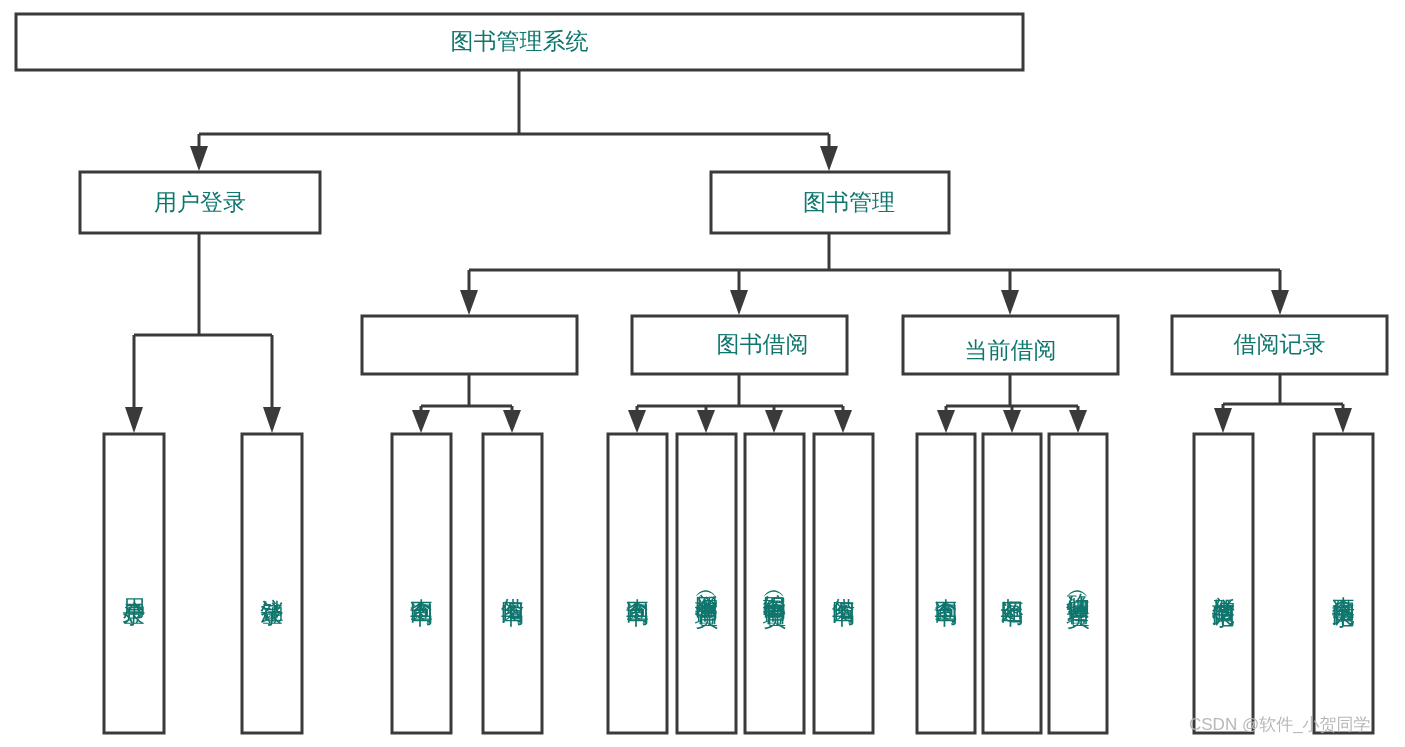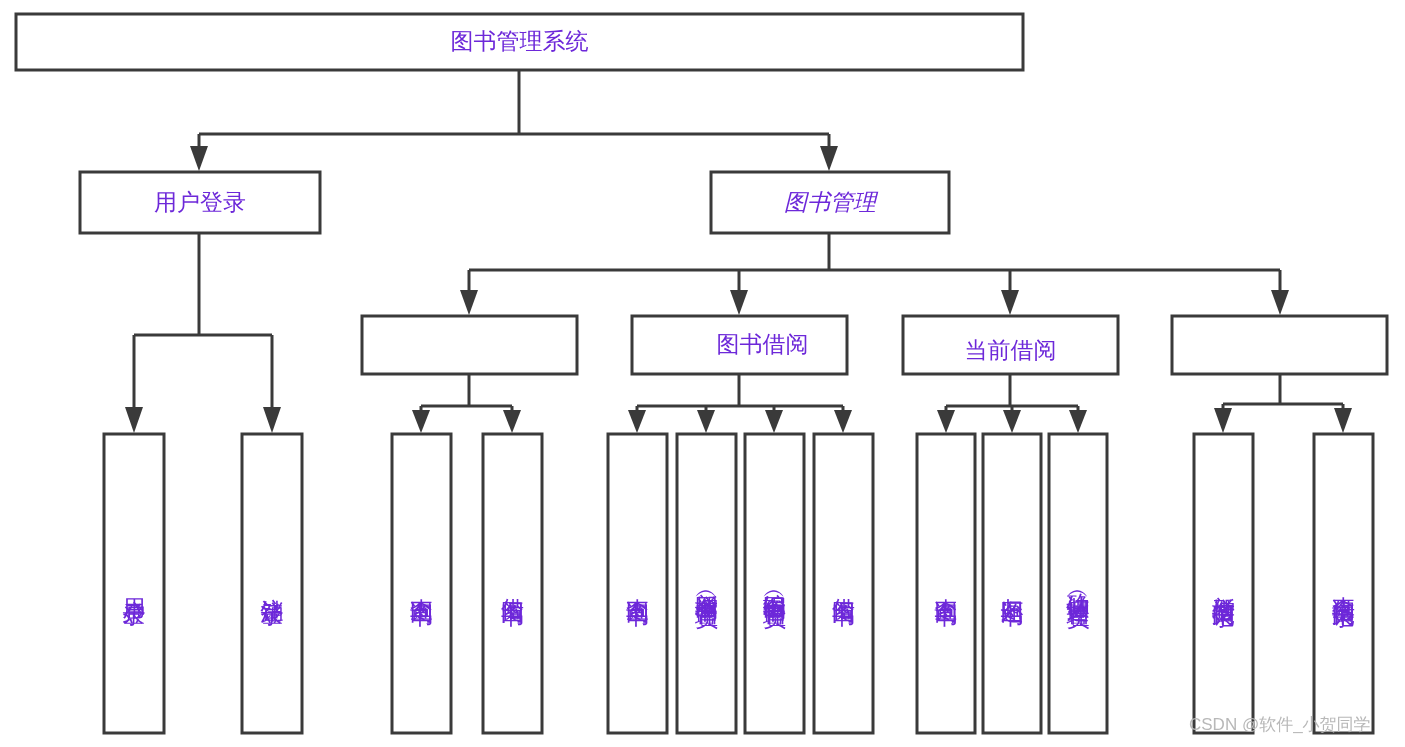--- a/index.html
+++ b/index.html
@@ -35,21 +35,21 @@
     stroke: #3a3a3a;
     stroke-width: 3;
     fill: none;
   }
   .arrow-head {
     fill: #3a3a3a;
     stroke: none;
   }
   .node-label {
     position: absolute;
-    color: #6d28d9;
+    color: #0f766e;
     font-family: "Liberation Sans", "DejaVu Sans", sans-serif;
     display: flex;
     align-items: center;
     justify-content: center;
     text-align: center;
     pointer-events: none;
     white-space: nowrap;
     border-radius: 14px;
   }
   .label-horizontal {
@@ -181,24 +181,25 @@
       <path class="connector" d="M 1343 404 L 1343 410"></path>
       <polygon class="arrow-head" points="1214,408 1232,408 1223,433"></polygon>
       <polygon class="arrow-head" points="1334,408 1352,408 1343,433"></polygon>
     </g>
 
   </svg>
 
   <div class="node-label label-horizontal" style="left:16px; top:14px; width:1007px; height:56px;">图书管理系统</div>
 
   <div class="node-label label-horizontal" style="left:80px; top:172px; width:240px; height:61px;">用户登录</div>
-  <div class="node-label label-horizontal" style="left:711px; top:172px; width:238px; height:61px;font-style:italic;">图书管理</div>
+  <div class="node-label label-horizontal" style="left:730px; top:172px; width:238px; height:61px;">图书管理</div>
 
   <div class="node-label label-horizontal" style="left:632px; top:316px; width:215px; height:58px;padding-left:23px;">图书借阅</div>
   <div class="node-label label-horizontal" style="left:903px; top:316px; width:215px; height:70px;">当前借阅</div>
+  <div class="node-label label-horizontal" style="left:1172px; top:316px; width:215px; height:58px;">借阅记录</div>
 
   <div class="node-label label-vertical" style="left:104px; top:434px; width:60px; height:299px;">用户登录</div>
   <div class="node-label label-vertical" style="left:242px; top:434px; width:60px; height:299px;">注销登录</div>
 
   <div class="node-label label-vertical" style="left:392px; top:434px; width:59px; height:299px;">查询图书</div>
   <div class="node-label label-vertical" style="left:483px; top:434px; width:59px; height:299px;">借阅图书</div>
 
   <div class="node-label label-vertical" style="left:608px; top:434px; width:59px; height:299px;">查询图书</div>
   <div class="node-label label-vertical" style="left:677px; top:434px; width:59px; height:299px;">新增图书（管理员）</div>
   <div class="node-label label-vertical" style="left:745px; top:434px; width:59px; height:299px;">编辑图书（管理员）</div>

